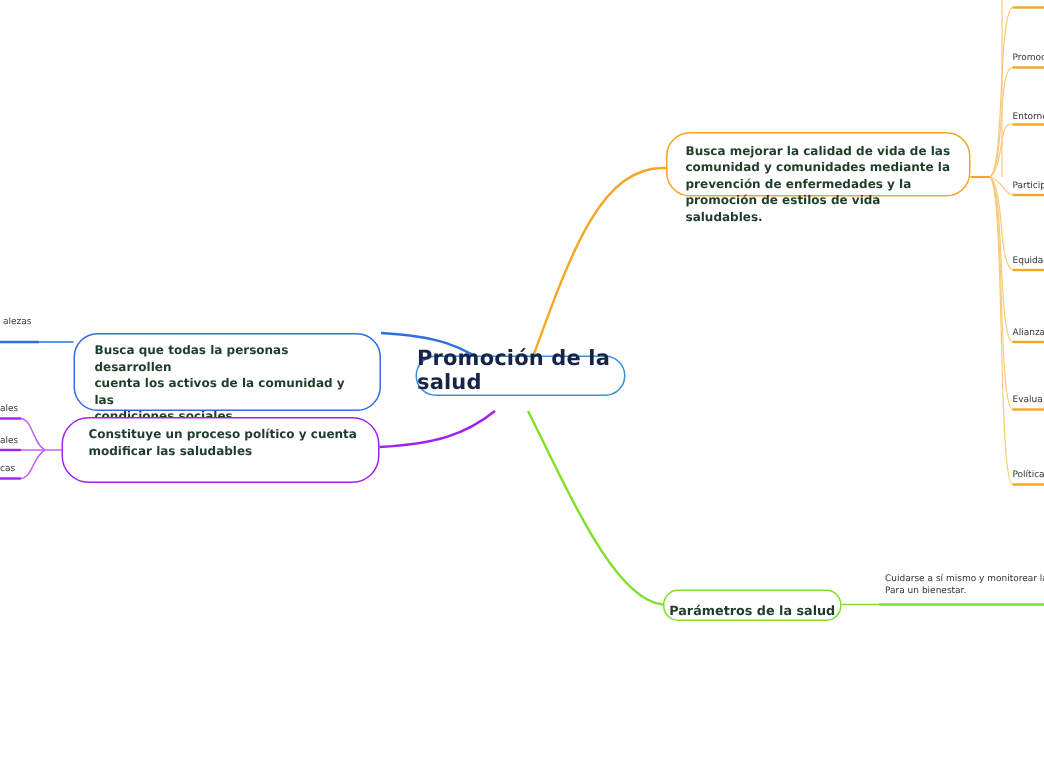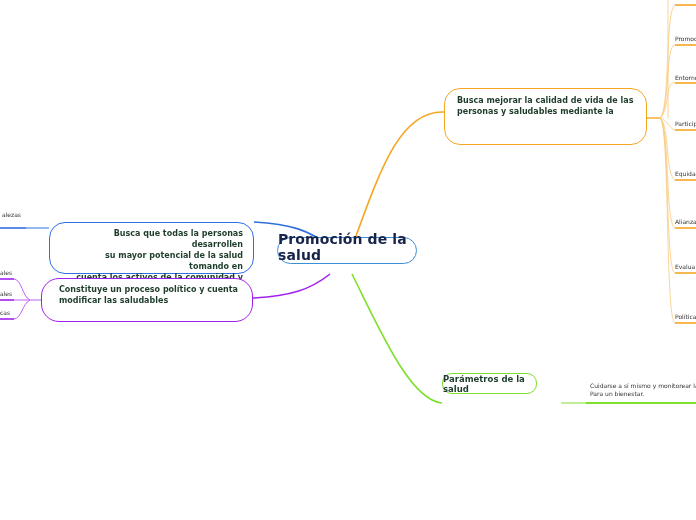--- a/index.html
+++ b/index.html
@@ -1,23 +1,23 @@
 <!DOCTYPE html>
 <html><head>
 <meta charset="utf-8">
 <style>
   html,body{margin:0;padding:0;background:#ffffff;}
   body{width:696px;height:520px;position:relative;overflow:hidden;font-family:"DejaVu Sans","Liberation Sans",sans-serif;}
   svg.links{position:absolute;left:0;top:0;width:696px;height:520px;}
   .node{position:absolute;box-sizing:border-box;background:#fff;border-radius:16px;color:#1f3d2b;font-weight:bold;}
   .central{left:277px;top:237px;width:140px;height:27px;border:1.5px solid #3a8fd6;border-radius:14px;color:#16244a;font-size:14px;display:flex;align-items:flex-end;justify-content:center;letter-spacing:0.1px;}
-  .n-orange{left:444px;top:88px;width:203px;height:57px;border:1.5px solid #f5a623;border-radius:16px;font-size:8px;line-height:11px;padding:6px 10px 12px 12px;}
-  .n-blue{left:49px;top:222px;width:205px;height:52px;border:1.5px solid #2f6fe0;border-radius:16px;font-size:8px;line-height:11px;padding:5px 10px 0 13px;text-align:right;}
+  .n-orange{left:444px;top:88px;width:203px;height:43px;border:1.5px solid #f5a623;border-radius:16px;font-size:8px;line-height:11px;padding:6px 10px 12px 12px;}
+  .n-blue{left:49px;top:222px;width:205px;height:52px;border:1.5px solid #2f6fe0;border-radius:16px;font-size:8px;line-height:11px;padding:5px 10px 0 13px;}
   .n-purple{left:41px;top:278px;width:212px;height:44px;border:1.5px solid #a020f0;border-radius:18px;font-size:8px;line-height:11px;padding:5px 10px 0 17px;}
-  .n-green{left:442px;top:373px;width:95px;height:21px;border:1.5px solid #7ee02a;border-radius:10px;font-size:8.5px;color:#1f3d2b;display:flex;align-items:center;justify-content:center;}
+  .n-green{left:442px;top:393px;width:119px;height:21px;border:1.5px solid #7ee02a;border-radius:10px;font-size:8.5px;color:#1f3d2b;display:flex;align-items:flex-end;justify-content:center;}
   .leaf{position:absolute;font-size:6px;color:#333;font-weight:normal;white-space:nowrap;}
   .leaf-r{left:675px;width:40px;}
   .leaf-l{font-size:6px;}
   .green-leaf{position:absolute;left:590px;top:382px;font-size:6px;line-height:8px;color:#333;white-space:nowrap;}
 </style>
 </head>
 <body>
 
 <svg class="links" viewBox="0 0 696 520">
 
@@ -70,26 +70,27 @@
   <path d="M561 403 L 586 403" stroke="#7ee02a" stroke-width="1" fill="none"></path>
   <path d="M586 403 L 696 403" stroke="#7ee02a" stroke-width="1.8" fill="none"></path>
 </svg>
 
 <div class="node central">
   <span>Promoción de la salud</span>
 </div>
 
 <div class="node n-orange">
   <div>Busca mejorar la calidad de vida de las</div>
-  <div>personas y saludables mediante la</div>
+  <div>comunidad y comunidades mediante la</div>
+  <div>prevención de enfermedades y la</div>
+  <div>promoción de estilos de vida saludables.</div>
 </div>
 
 <div class="node n-blue">
   <div>Busca que todas la personas desarrollen</div>
-  <div>su mayor potencial de la salud tomando en</div>
   <div>cuenta los activos de la comunidad y las</div>
   <div>condiciones sociales.</div>
 </div>
 
 <div class="node n-purple">
   <div>Constituye un proceso político y cuenta</div>
   <div>modificar las saludables</div>
 </div>
 
 <div class="node n-green">

